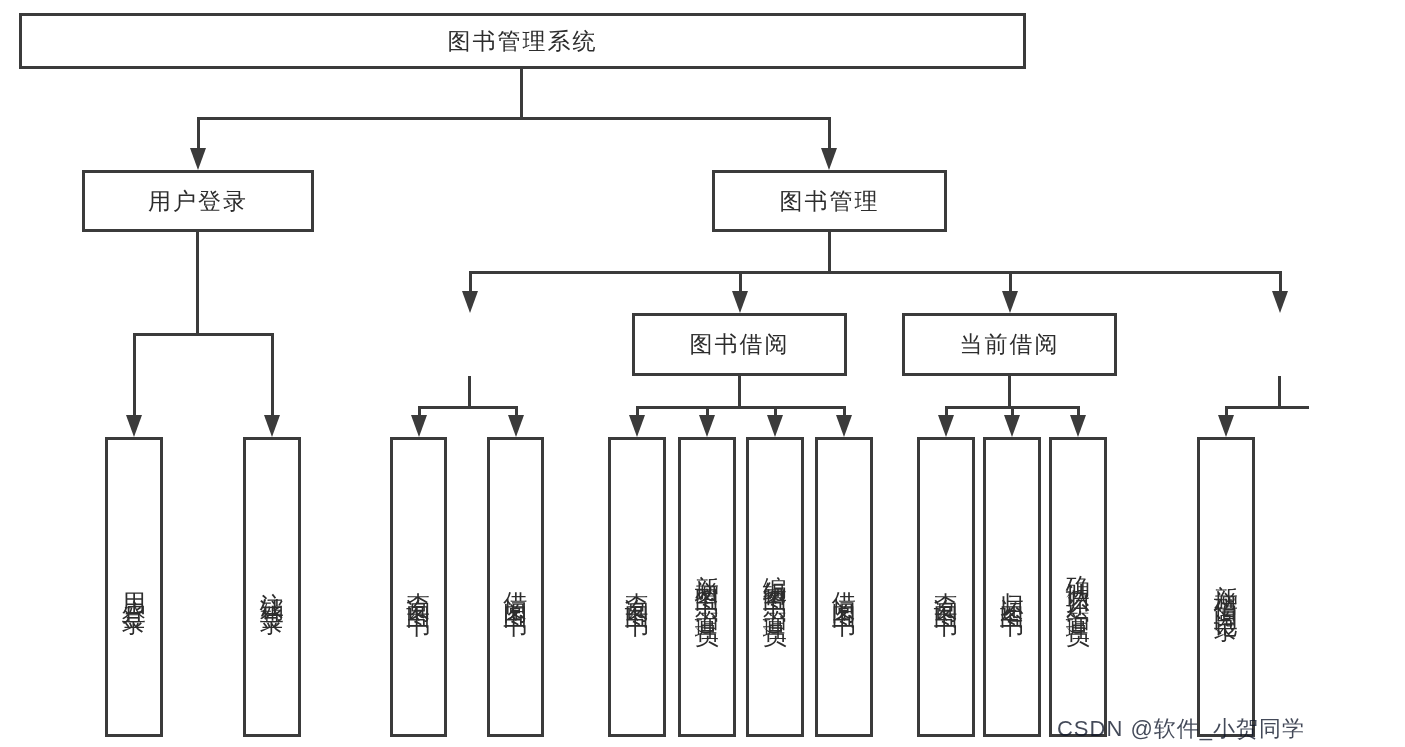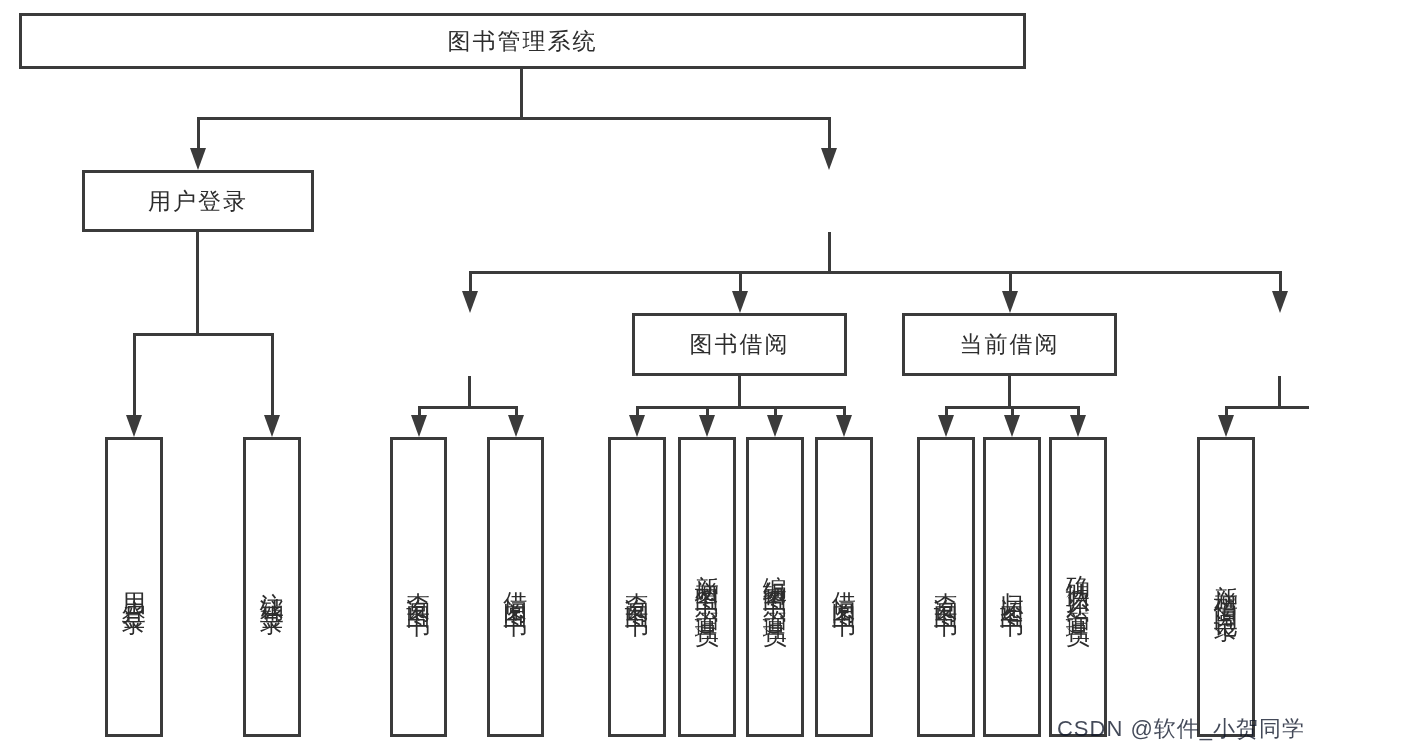--- a/index.html
+++ b/index.html
@@ -38,20 +38,23 @@
 
   <div class="line" style="left:520px;top:66px;width:3px;height:54px"></div>
   <div class="line" style="left:197px;top:117px;width:634px;height:3px"></div>
   <div class="line" style="left:197px;top:117px;width:3px;height:33px"></div>
   <div class="line" style="left:828px;top:117px;width:3px;height:33px"></div>
   <div class="arrow" style="left:190px;top:148px"></div>
   <div class="arrow" style="left:821px;top:148px"></div>
 
   <div class="box" style="left:82px;top:170px;width:232px;height:62px">
     <span class="hlabel">用户登录</span>
+  </div>
+  <div class="box" style="left:712px;top:170px;width:235px;height:62px">
+    <span class="hlabel">图书管理</span>
   </div>
 
   <div class="line" style="left:196px;top:232px;width:3px;height:104px"></div>
   <div class="line" style="left:133px;top:333px;width:141px;height:3px"></div>
   <div class="line" style="left:133px;top:333px;width:3px;height:84px"></div>
   <div class="line" style="left:271px;top:333px;width:3px;height:84px"></div>
   <div class="arrow" style="left:126px;top:415px"></div>
   <div class="arrow" style="left:264px;top:415px"></div>
 
   <div class="line" style="left:828px;top:232px;width:3px;height:42px"></div>

